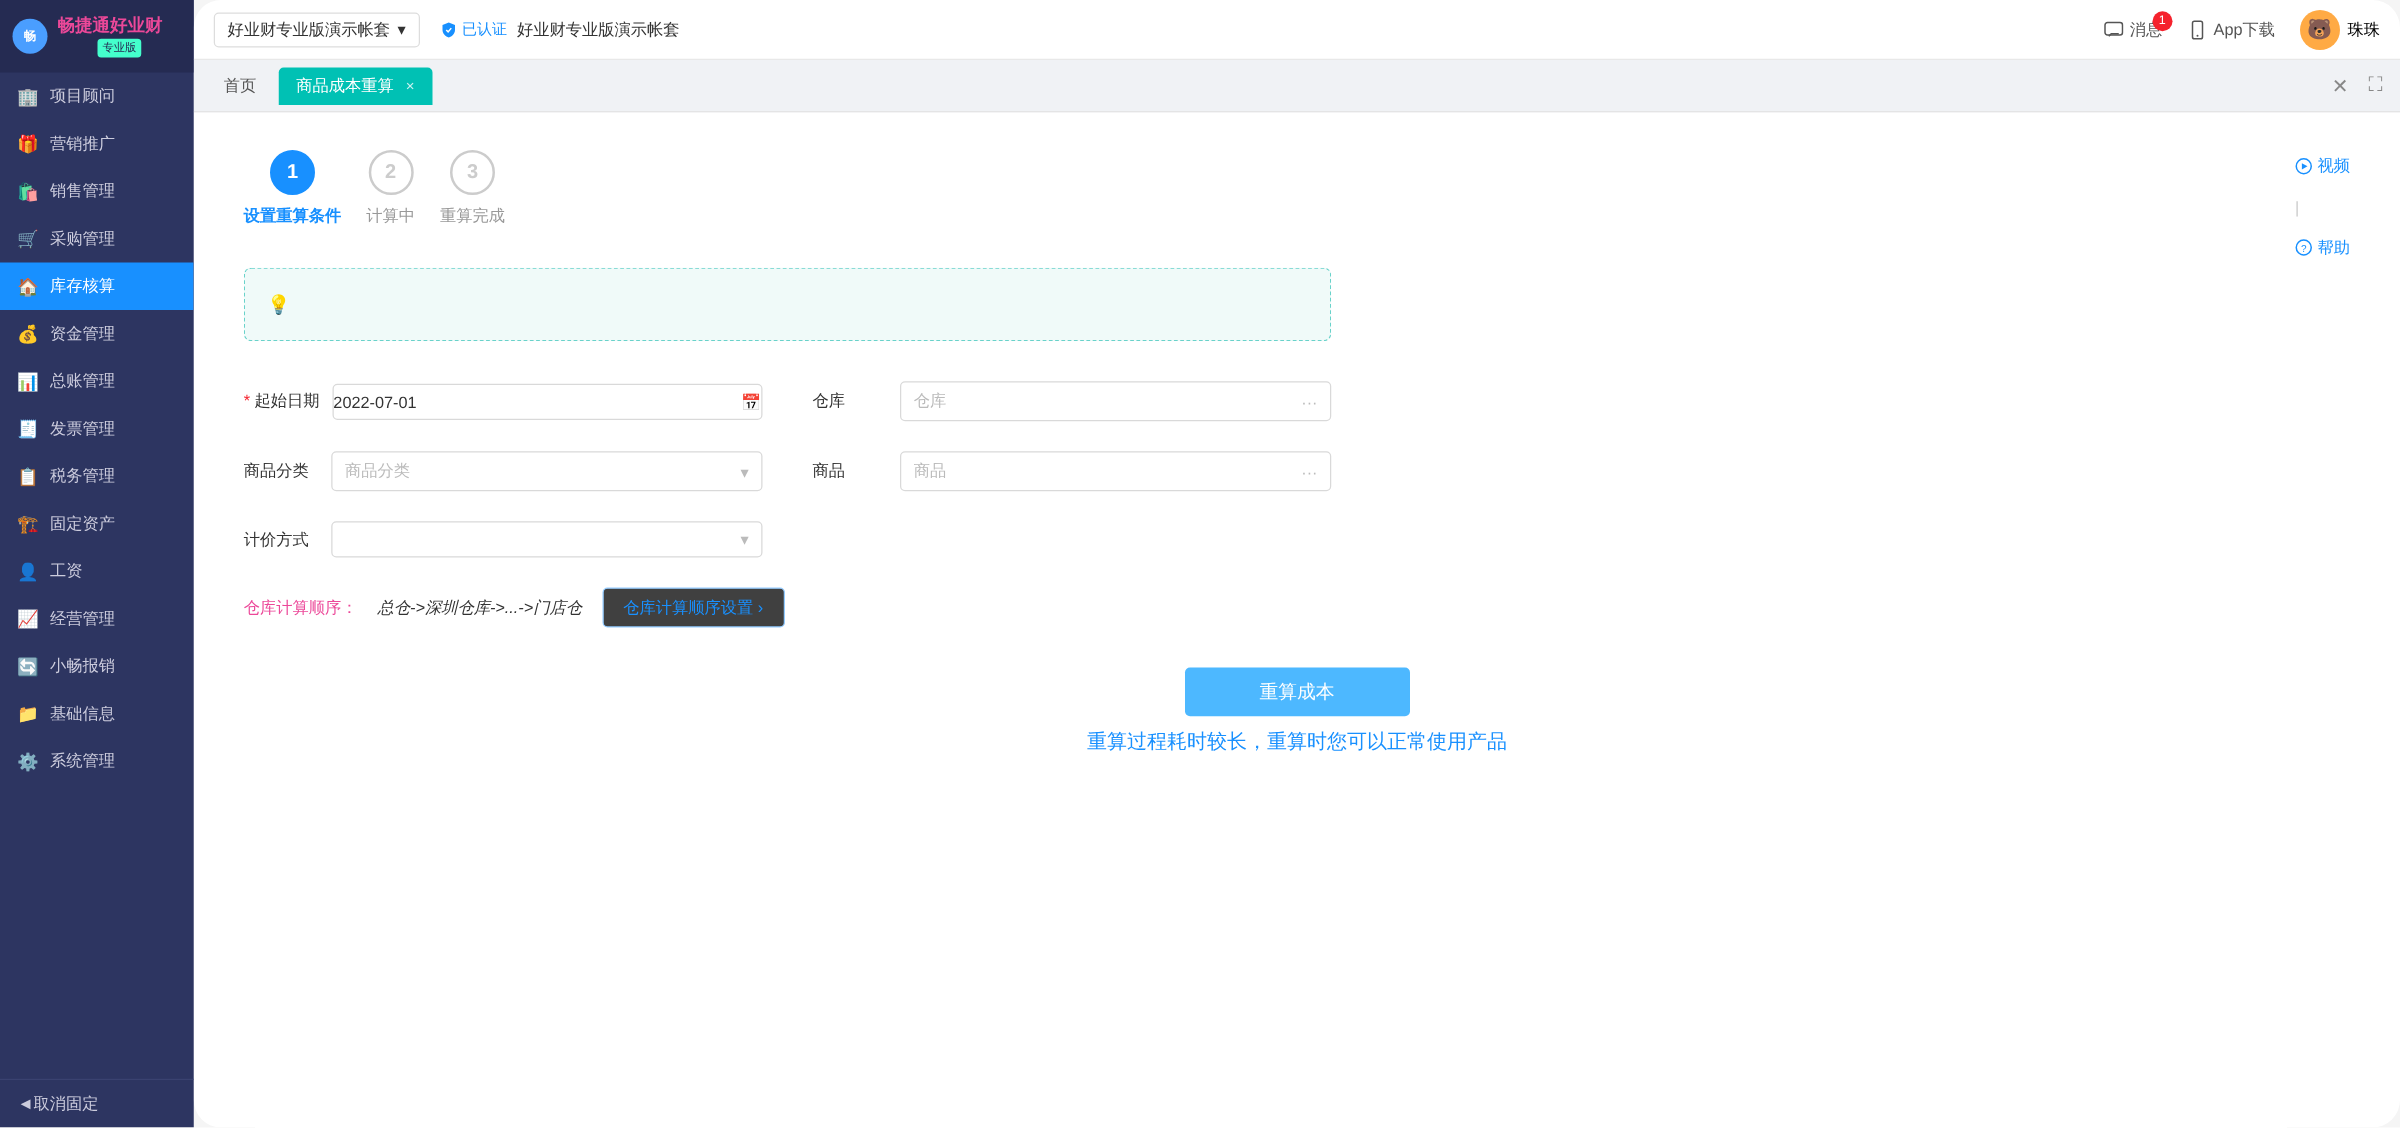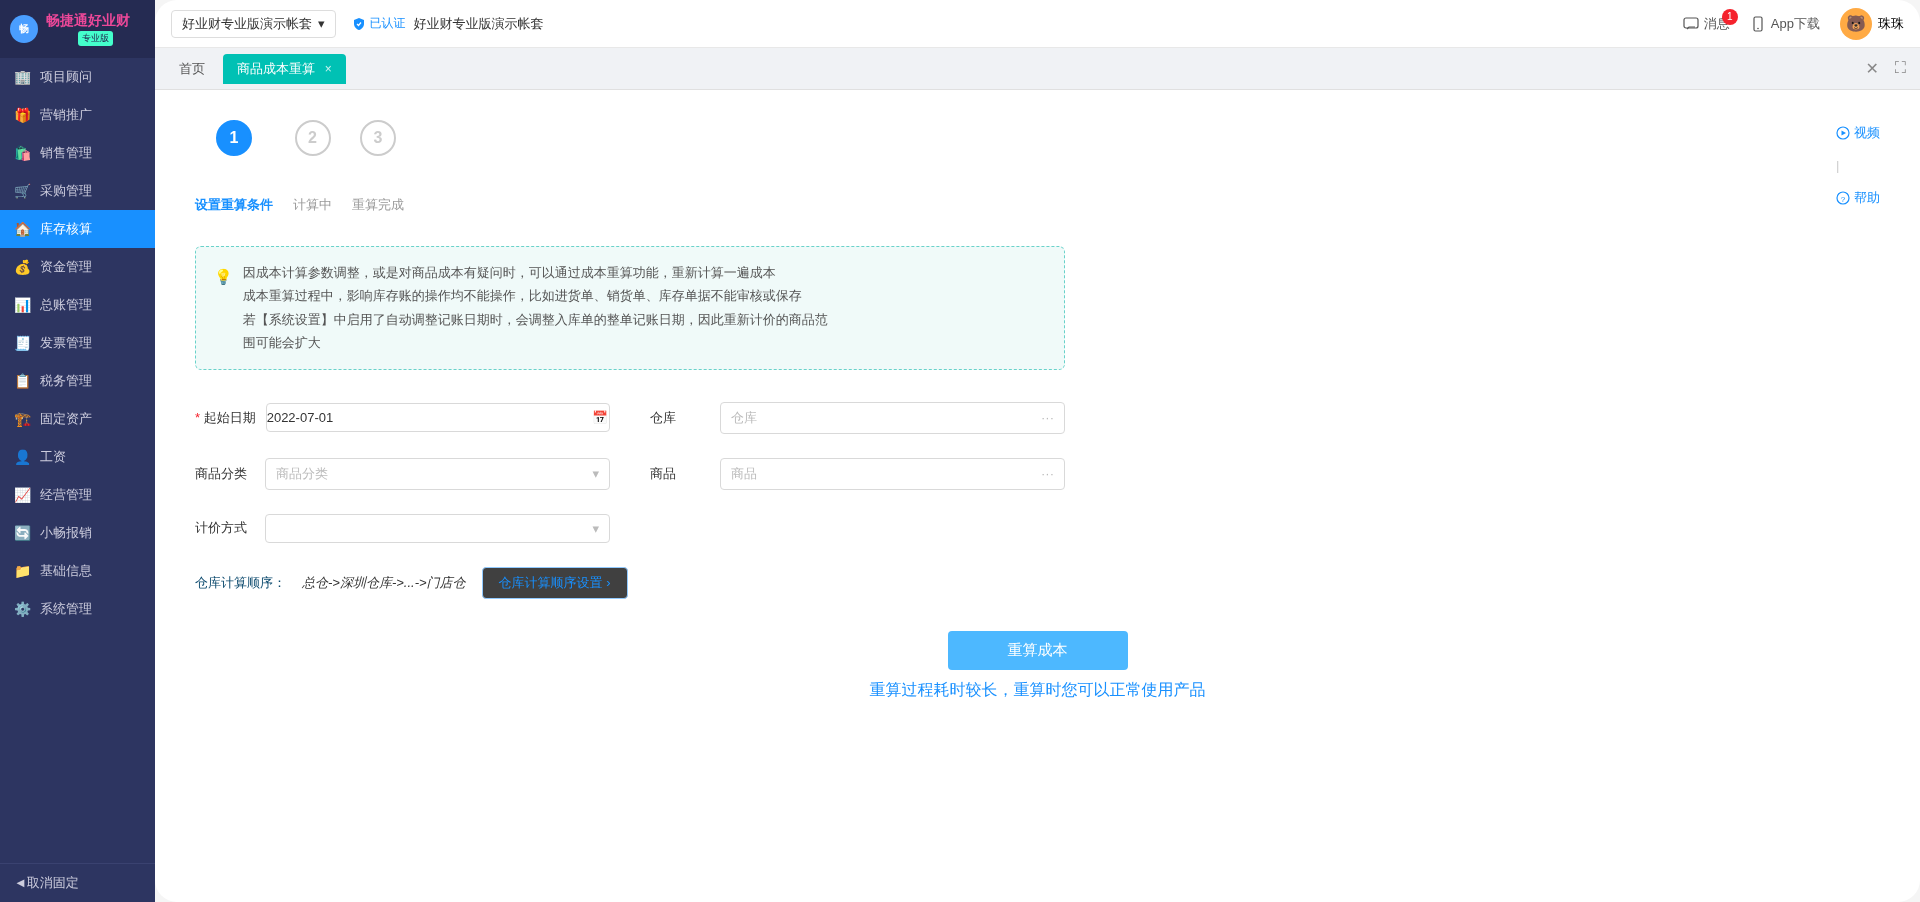--- a/index.html
+++ b/index.html
@@ -173,21 +173,21 @@
       border: 2px solid #ccc;
       color: #ccc;
       background: #fff;
     }
     .step-circle.active {
       background: #1890ff;
       border-color: #1890ff;
       color: #fff;
     }
     .step-label {
-      font-size: 13px; color: #999; margin-top: 32px;
+      font-size: 13px; color: #999;
     }
     .step-label.active { color: #1890ff; font-weight: bold; }
     .step-line {
       flex: 1;
       height: 2px;
       background: #e0e0e0;
       margin: 0 10px;
       margin-bottom: 28px;
     }
     .step-line.active { background: #1890ff; }
@@ -274,21 +274,21 @@
       min-width: 200px;
       cursor: pointer;
     }
     .form-ellipsis-text { flex: 1; }
 
     
     .warehouse-row {
       display: flex; align-items: center; gap: 16px;
       margin-bottom: 32px;
     }
-    .warehouse-label { font-size: 13px; color: #0c4a6e; white-space: nowrap; }
+    .warehouse-label { font-size: 13px; color: #ec4899; white-space: nowrap; }
     .warehouse-value { font-size: 13px; color: #333; font-style: italic; }
     .warehouse-btn {
       padding: 6px 16px;
       background: #404040;
       border: 1px solid #91caff;
       border-radius: 4px;
       font-size: 13px;
       color: #1890ff;
       cursor: pointer;
       display: flex; align-items: center; gap: 4px;
@@ -485,26 +485,20 @@
             <circle cx="7" cy="7" r="6" fill="none" stroke="#1890ff" stroke-width="1.2"></circle>
             <text x="7" y="10.5" text-anchor="middle" font-size="8" fill="#1890ff">?</text>
           </svg>
           <span>帮助</span>
         </span>
       </div>
     </div>
 
     <div class="info-box">
       <span class="info-box-icon">💡</span>
-      <div>
-        <div>因成本计算参数调整，或是对商品成本有疑问时，可以通过成本重算功能，重新计算一遍成本</div>
-        <div>成本重算过程中，影响库存账的操作均不能操作，比如进货单、销货单、库存单据不能审核或保存</div>
-        <div>若【系统设置】中启用了自动调整记账日期时，会调整入库单的整单记账日期，因此重新计价的商品范</div>
-        <div>围可能会扩大</div>
-      </div>
     </div>
 
     <div class="form-section">
 
       <div class="form-row">
         <div class="form-group">
           <span class="form-label required">起始日期</span>
           <div class="form-input">
             <span class="form-input-text">2022-07-01</span>
             <span class="form-input-icon">📅</span>

